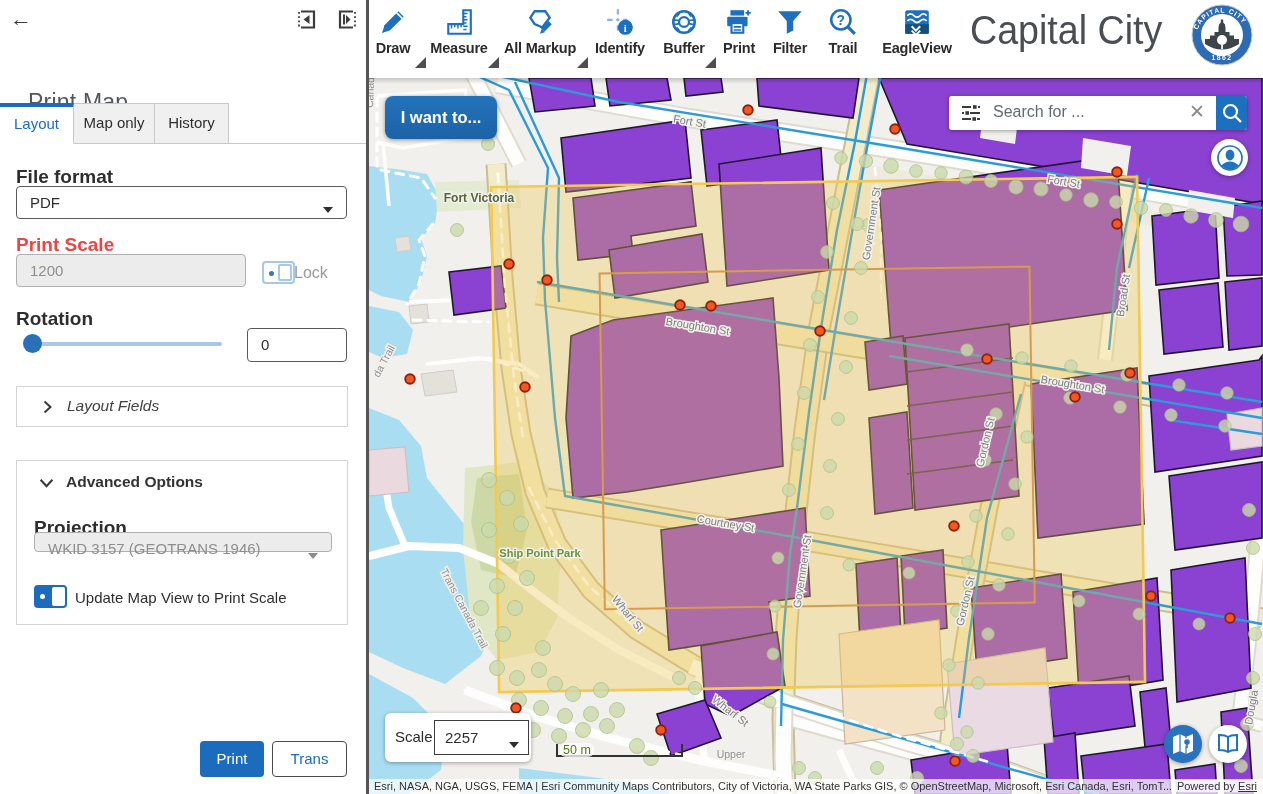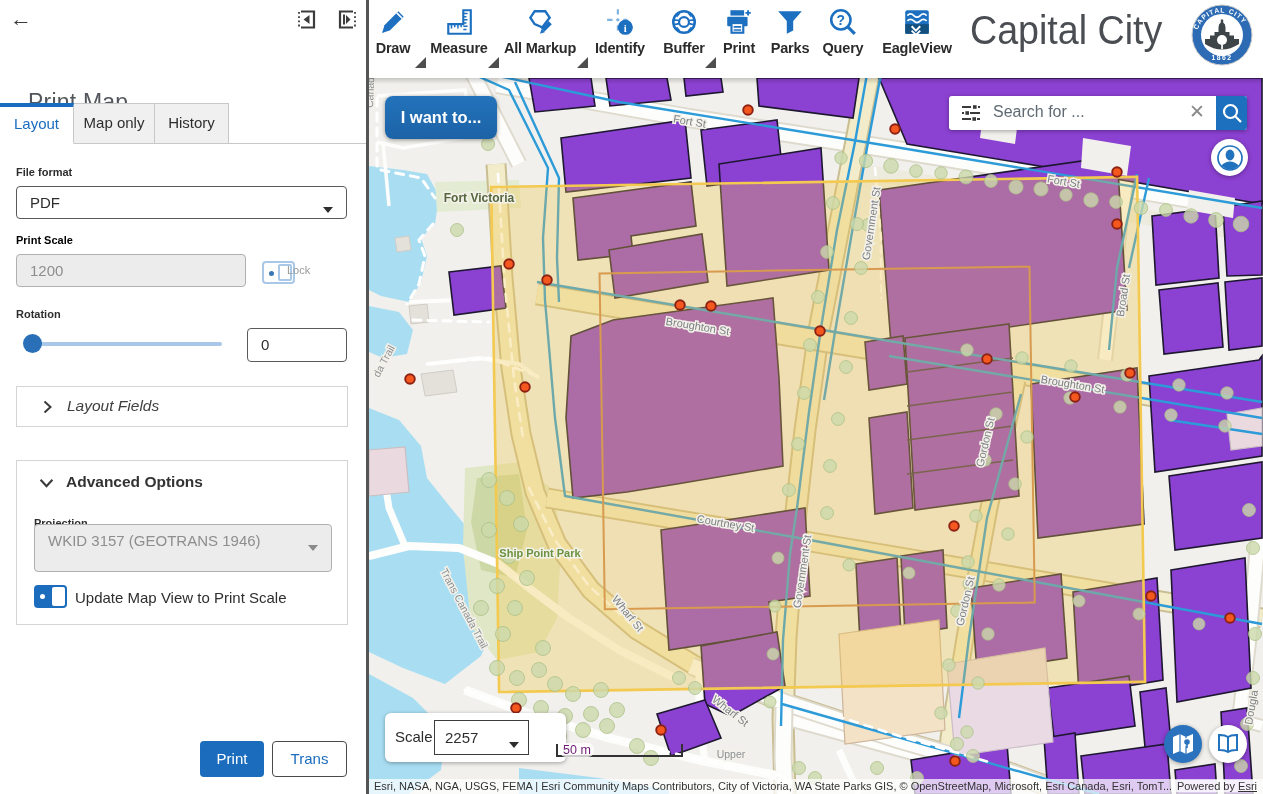--- a/index.html
+++ b/index.html
@@ -17,43 +17,43 @@
 #map { position:absolute; left:0; top:78px; width:894px; height:716px; background:#f1f0ec; overflow:hidden; }
 #topshadow { position:absolute; left:0; top:0; width:894px; height:6px; background:linear-gradient(rgba(0,0,0,0.18),transparent); z-index:3; }
 .mapui { position:absolute; z-index:4; }
 #iwant { left:16px; top:18px; width:112px; height:43px; background:linear-gradient(#2373bb,#1c62a6); border-radius:8px; color:#fff; font-size:16.5px; font-weight:bold; text-align:center; line-height:43px; box-shadow:0 1px 4px rgba(0,0,0,0.4); }
 #search { left:580px; top:18px; width:298px; height:34px; background:#fff; border-radius:3px; box-shadow:0 1px 4px rgba(0,0,0,0.35); }
 #search .sic { position:absolute; left:10px; top:5px; }
 #search .ph { position:absolute; left:44px; top:7px; font-size:16px; color:#5f6a72; }
 #search .x { position:absolute; right:42px; top:4px; font-size:19px; color:#8a8a8a; }
 #search .btn { position:absolute; right:0; top:0; width:31px; height:34px; background:#1d70bd; border-radius:0 3px 3px 0; text-align:center; padding-top:6px; }
 #personbtn { left:842px; top:61px; width:37px; height:37px; border-radius:50%; background:#fff; box-shadow:0 1px 4px rgba(0,0,0,0.35); text-align:center; padding-top:2px; }
-#scalebox { left:16px; top:635px; width:181px; height:49px; background:#fff; border-radius:6px; box-shadow:0 1px 4px rgba(0,0,0,0.35); }
+#scalebox { left:16px; top:635px; width:146px; height:49px; background:#fff; border-radius:6px; box-shadow:0 1px 4px rgba(0,0,0,0.35); }
 #scalebox .lab { position:absolute; left:10px; top:15px; font-size:15px; color:#2b2b2b; }
 #scalebox .sel { position:absolute; left:49px; top:7px; width:95px; height:35px; border:1.4px solid #3c3c3c; border-radius:0; background:#fff; }
 #scalebox .sel span { position:absolute; left:10px; top:8px; font-size:15px; color:#2e2e2e; }
 #scalebox .sel .c { position:absolute; left:auto !important; right:8px; top:14px; width:12px; }
 #sbar { left:187px; top:666px; width:127px; height:13px; border-left:2px solid #323232; border-right:2px solid #323232; border-bottom:2px solid #323232; }
-#sbartext { left:191px; top:665px; font-size:12.5px; color:#701a75; text-shadow:0 0 2px #fff,0 0 2px #fff,1px 1px 1px #fff,-1px -1px 1px #fff; background:rgba(255,255,255,0.75); padding:0 3px;border-radius:6px; }
+#sbartext { left:191px; top:665px; font-size:12.5px; color:#4d7c0f; text-shadow:0 0 2px #fff,0 0 2px #fff,1px 1px 1px #fff,-1px -1px 1px #fff; background:rgba(255,255,255,0.75); padding:0 3px;border-radius:6px; }
 .circbtn { width:38px; height:38px; border-radius:50%; box-shadow:0 1px 4px rgba(0,0,0,0.35); text-align:center; }
 #mapbtn { left:795px; top:647px; background:#2a72bd; padding-top:8px; }
 #bookbtn { left:840px; top:647px; background:#fff; padding-top:7px; }
 #attrib { left:0; top:701px; width:894px; height:15px; background:rgba(255,255,255,0.72); font-size:11px; color:#323232; white-space:nowrap; overflow:hidden; z-index:4; }
 #attrib .l { position:absolute; left:5px; top:1px; }
 #attrib .r { position:absolute; right:6px; top:1px; background:rgba(255,255,255,0.72); padding-left:6px; }
 
 .backarrow { position:absolute; left:10px; top:6px; font-size:22px; color:#3c3c3c; }
 .dockic { position:absolute; top:10px; }
 h1 { position:absolute; left:28px; top:56px; font-size:23px; font-weight:normal; color:#53565c; letter-spacing:0.2px;margin-top:33px; }
 #tabs { position:absolute; left:0; top:103px; width:366px; height:41px; border-bottom:1px solid #c8c8c8; }
 .tab { position:absolute; top:0; height:41px; font-size:15px; text-align:center; line-height:38px; background:#f0f0f0; border:1px solid #c8c8c8; color:#2e2e2e; }
 #tab1 { left:0; width:74px; background:#fff; border-top:4px solid #1a6cbe; border-bottom:1px solid #fff; border-left:none; color:#1a6cbe; line-height:34px; }
 #tab2 { left:74px; width:81px; border-left:none; }
 #tab3 { left:155px; width:74px; border-left:none; }
-.flabel { position:absolute; left:16px; font-size:11px; font-weight:bold; color:#2e2e2e; }
+.flabel { position:absolute; left:16px; font-size:19px; font-weight:bold; color:#2e2e2e; }
 .select { position:absolute; left:16px; width:331px; height:33px; border:1.4px solid #5a5a5a; border-radius:4px; background:#fff; }
 .select span { position:absolute; left:13px; top:7px; font-size:15px; color:#2e2e2e; }
 .select .c { position:absolute; left:auto !important; right:12px; top:13px; width:12px; }
 .dis { background:#ececec !important; border-color:#b0b0b0 !important; }
 .dis span { color:#8e8e8e !important; }
 .toggle { position:absolute; width:33px; height:23px; border-radius:4px; }
 .tog-off { border:2px solid #a9c7e6; background:#fff; }
 .tog-off .dot { position:absolute; left:5px; top:7.5px; width:5px; height:5px; border-radius:50%; background:#3b77b3; }
 .tog-off .knob { position:absolute; right:1px; top:1px; width:14px; height:17px; background:#fff; border:2px solid #a9c7e6; border-radius:2px; }
 .tog-on { background:#1b6cbc; }
@@ -82,48 +82,48 @@
     <div class="tab" id="tab3">History</div>
     <div class="tab" id="tab1">Layout</div>
   </div>
   <div class="flabel" style="top:166px">File format</div>
   <div class="select" style="top:186px">
       <span>PDF</span>
       <span class="c"><svg width="12" height="8" viewBox="0 0 12 8">
           <path d="M1 1 L6 7 L11 1 Z" fill="#2e2e2e"></path>
         </svg></span>
     </div>
-  <div class="flabel" style="top:234px;color:#000000">Print Scale</div>
+  <div class="flabel" style="top:234px;color:#ef4444">Print Scale</div>
   <div class="select dis" style="top:254px;width:230px">
       <span>1200</span>
     </div>
   <div class="toggle tog-off" style="left:262px;top:261px">
       <div class="dot"></div>
       <div class="knob"></div>
     </div>
-  <div style="position:absolute;left:287px;top:264px;font-size:11px;color:#9a9a9a">Lock</div>
+  <div style="position:absolute;left:294px;top:264px;font-size:16px;color:#9a9a9a">Lock</div>
   <div class="flabel" style="top:308px">Rotation</div>
   <div style="position:absolute;left:24px;top:342px;width:198px;height:4px;background:#a9c8e8;border-radius:2px"></div>
   <div style="position:absolute;left:23px;top:334px;width:19px;height:19px;border-radius:50%;background:#2a70b8"></div>
   <div class="select" style="left:247px;top:328px;width:100px;height:34px">
       <span>0</span>
     </div>
   <div class="box" style="top:386px;height:41px">
     <span style="position:absolute;left:23px;top:13px"><svg width="14" height="14" viewBox="0 0 14 14" fill="none" stroke="#3a3a3a" stroke-width="2">
           <path d="M4.5 1.5 L10.5 7 L4.5 12.5"></path>
         </svg></span>
     <span style="position:absolute;left:50px;top:10px;font-size:15.5px;font-style:italic;color:#3f3f3f">Layout Fields</span>
   </div>
   <div class="box" style="top:460px;height:165px">
     <span style="position:absolute;left:22px;top:14px"><svg width="15" height="15" viewBox="0 0 14 14" fill="none" stroke="#3a3a3a" stroke-width="2">
           <path d="M1.5 4.5 L7 10.5 L12.5 4.5"></path>
         </svg></span>
     <span style="position:absolute;left:49px;top:12px;font-size:15.5px;font-weight:bold;color:#333">Advanced Options</span>
     <div class="flabel" style="left:17px;top:56px">Projection</div>
-    <div class="select dis" style="left:17px;top:63px;width:298px;height:48px">
+    <div class="select dis" style="left:17px;top:71px;width:298px;height:20px">
         <span>WKID 3157 (GEOTRANS 1946)</span>
         <span class="c"><svg width="12" height="8" viewBox="0 0 12 8">
             <path d="M1 1 L6 7 L11 1 Z" fill="#8a8a8a"></path>
           </svg></span>
       </div>
     <div class="toggle tog-on" style="left:17px;top:124px">
         <div class="dot"></div>
         <div class="knob"></div>
       </div>
     <div style="position:absolute;left:58px;top:128px;font-size:15px;color:#2e2e2e">Update Map View to Print Scale</div>
@@ -186,29 +186,29 @@
             <path d="M9 18.5 h7 M9 21.5 h7" stroke-width="1.5"></path>
             <rect x="19" y="2" width="7" height="7" fill="#fff" stroke="none"></rect>
             <path d="M22.5 3 v5 M20 5.5 h5" stroke-width="1.8"></path>
           </svg></div>
         <div class="tlabel">Print</div>
       </div>
       <div class="titem" style="left:381px">
         <div class="ticon"><svg width="30" height="30" viewBox="0 0 28 28" fill="none" stroke="#1d70c0" stroke-width="2">
             <path d="M3 4 L25 4 L17 13 L17 22 L11 25 L11 13 Z" fill="#1d70c0" stroke="none"></path>
           </svg></div>
-        <div class="tlabel">Parks</div>
+        <div class="tlabel">Filter</div>
       </div>
       <div class="titem" style="left:434px">
         <div class="ticon"><svg width="30" height="30" viewBox="0 0 28 28" fill="none" stroke="#1d70c0" stroke-width="2">
             <circle cx="12" cy="12" r="9" fill="none" stroke-width="2.4"></circle>
             <path d="M18.5 18.5 L25 25" stroke-width="3"></path>
             <text x="12" y="16.5" font-size="13" fill="#1d70c0" text-anchor="middle" font-weight="bold" stroke="none">?</text>
           </svg></div>
-        <div class="tlabel">Query</div>
+        <div class="tlabel">Trail</div>
       </div>
       <div class="titem" style="left:508px">
         <div class="ticon"><svg width="30" height="30" viewBox="0 0 28 28" fill="none" stroke="#1d70c0" stroke-width="2">
             <rect x="3" y="3" width="22" height="22" rx="2" fill="#1d70c0" stroke="none"></rect>
             <path d="M5 8 q3 -3 6 0 t6 0 t6 0 M5 13 q3 -3 6 0 t6 0 t6 0" stroke="#fff" stroke-width="1.6" fill="none"></path>
             <rect x="3" y="16" width="22" height="9" fill="#14507e" stroke="none"></rect>
             <path d="M9 18 l4 4 l4 -4 M9 22 l4 4 l4 -4" stroke="#fff" stroke-width="1.8" fill="none"></path>
           </svg></div>
         <div class="tlabel">EagleView</div>
       </div>

